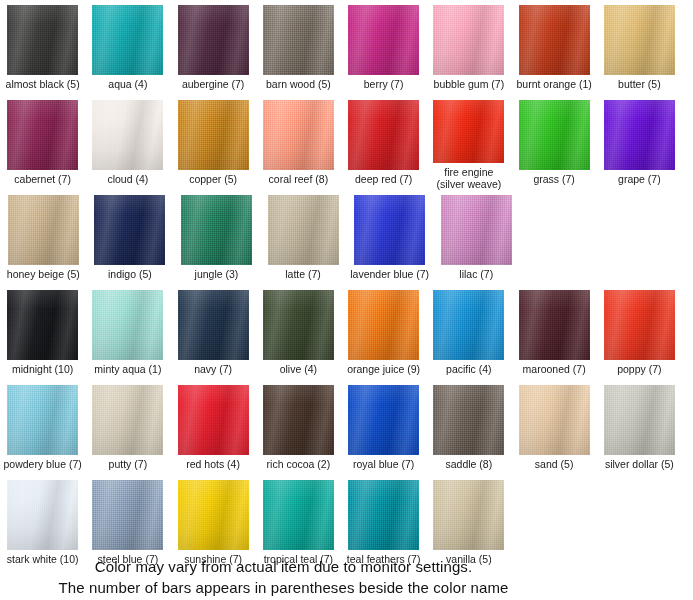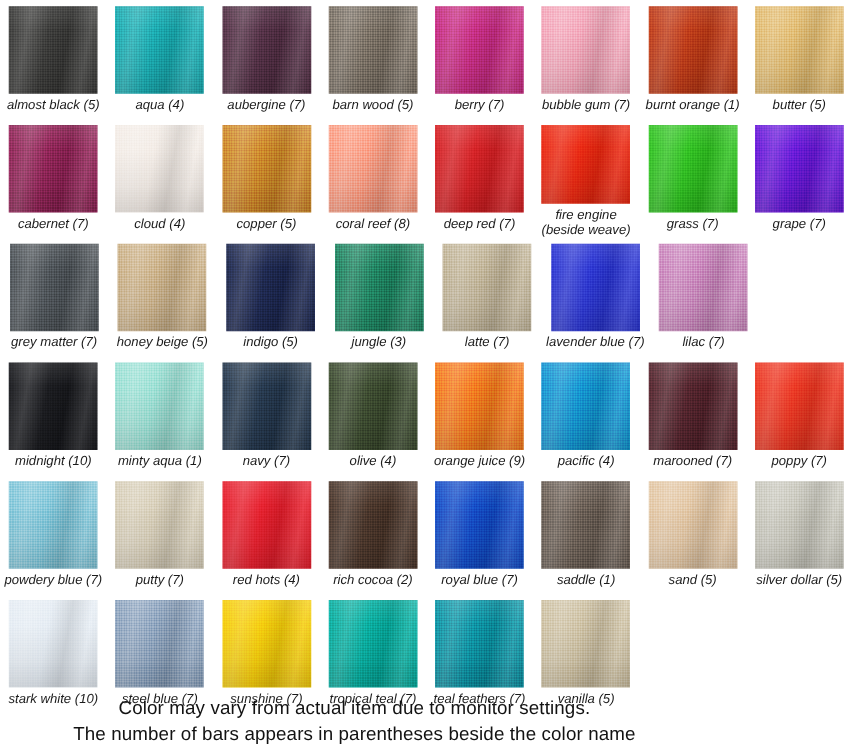--- a/index.html
+++ b/index.html
@@ -23,21 +23,20 @@
     position: absolute;
     left: 0;
     top: 0;
     width: 693px;
   }
   .swatch-row {
     display: flex;
     width: 682px;
     height: 95px;
     box-sizing: border-box;
-    font-style: italic;
   }
   .swatch-cell {
     width: 86.6px;
     height: 95px;
     position: relative;
     box-sizing: border-box;
     display: flex;
     flex-direction: column;
     align-items: center;
   }
@@ -221,49 +220,41 @@
             <div class="vshade"></div>
           </div>
           <div class="chip-label">deep red (7)</div>
         </div>
         <div class="swatch-cell">
           <div class="chip" style="background-color: rgb(236, 40, 16);">
             <div class="weave"></div>
             <div class="sheen"></div>
             <div class="vshade"></div>
           </div>
-          <div class="chip-label">fire engine<span class="sub">(beside weave)</span></div>
+          <div class="chip-label">fire engine<span class="sub">(silver weave)</span></div>
         </div>
         <div class="swatch-cell">
           <div class="chip" style="background-color: rgb(47, 194, 32);">
             <div class="weave"></div>
             <div class="sheen"></div>
             <div class="vshade"></div>
           </div>
           <div class="chip-label">grass (7)</div>
         </div>
         <div class="swatch-cell">
           <div class="chip" style="background-color: rgb(100, 22, 216);">
             <div class="weave"></div>
             <div class="sheen"></div>
             <div class="vshade"></div>
           </div>
           <div class="chip-label">grape (7)</div>
         </div>
       </div>
       <div class="swatch-row">
         <div class="swatch-cell">
-          <div class="chip" style="background-color: rgb(77, 83, 88);">
-            <div class="weave"></div>
-            <div class="sheen"></div>
-            <div class="vshade"></div>
-          </div>
-          <div class="chip-label">grey matter (7)</div>
-        </div>
-        <div class="swatch-cell">
           <div class="chip" style="background-color: rgb(205, 179, 139);">
             <div class="weave"></div>
             <div class="sheen"></div>
             <div class="vshade"></div>
           </div>
           <div class="chip-label">honey beige (5)</div>
         </div>
         <div class="swatch-cell">
           <div class="chip" style="background-color: rgb(28, 39, 80);">
             <div class="weave"></div>
@@ -411,21 +402,21 @@
             <div class="vshade"></div>
           </div>
           <div class="chip-label">royal blue (7)</div>
         </div>
         <div class="swatch-cell">
           <div class="chip" style="background-color: rgb(109, 97, 87);">
             <div class="weave"></div>
             <div class="sheen"></div>
             <div class="vshade"></div>
           </div>
-          <div class="chip-label">saddle (1)</div>
+          <div class="chip-label">saddle (8)</div>
         </div>
         <div class="swatch-cell">
           <div class="chip" style="background-color: rgb(228, 201, 168);">
             <div class="weave"></div>
             <div class="sheen"></div>
             <div class="vshade"></div>
           </div>
           <div class="chip-label">sand (5)</div>
         </div>
         <div class="swatch-cell">

